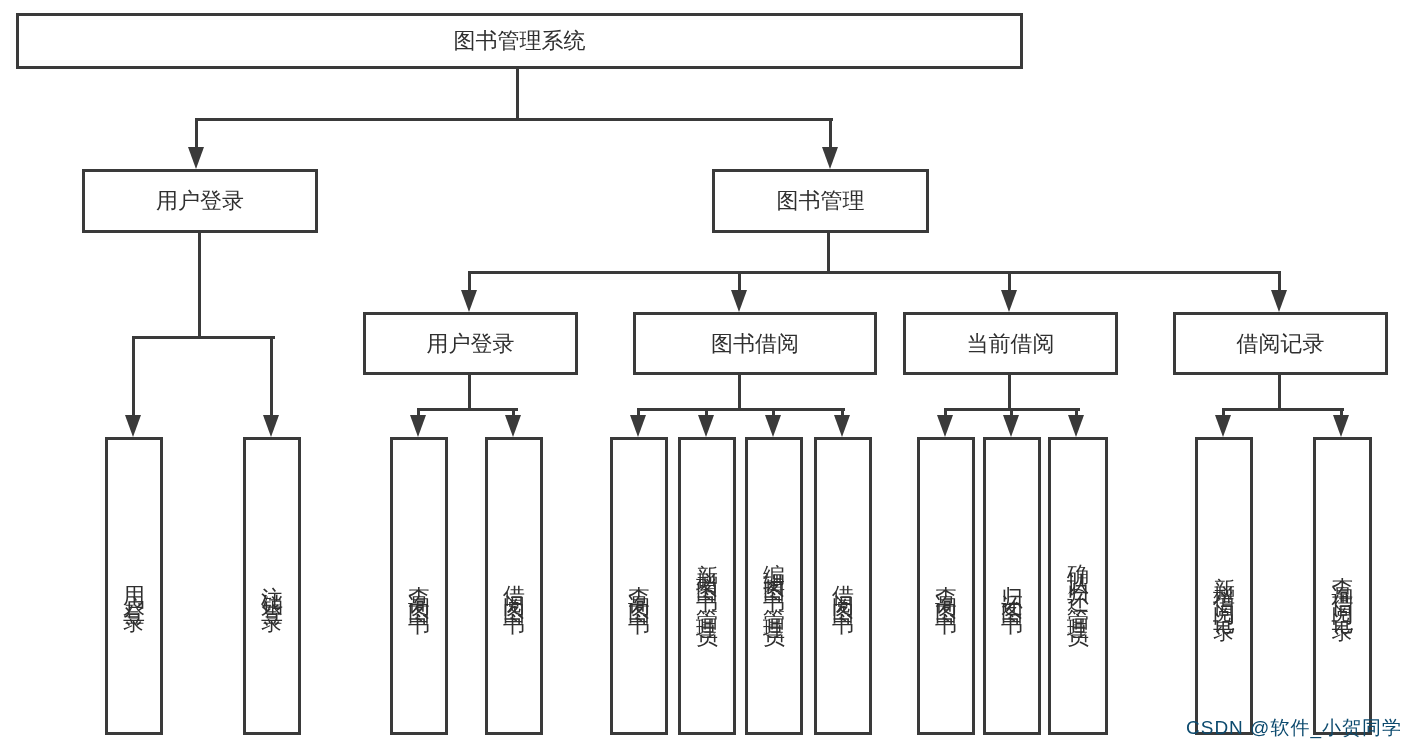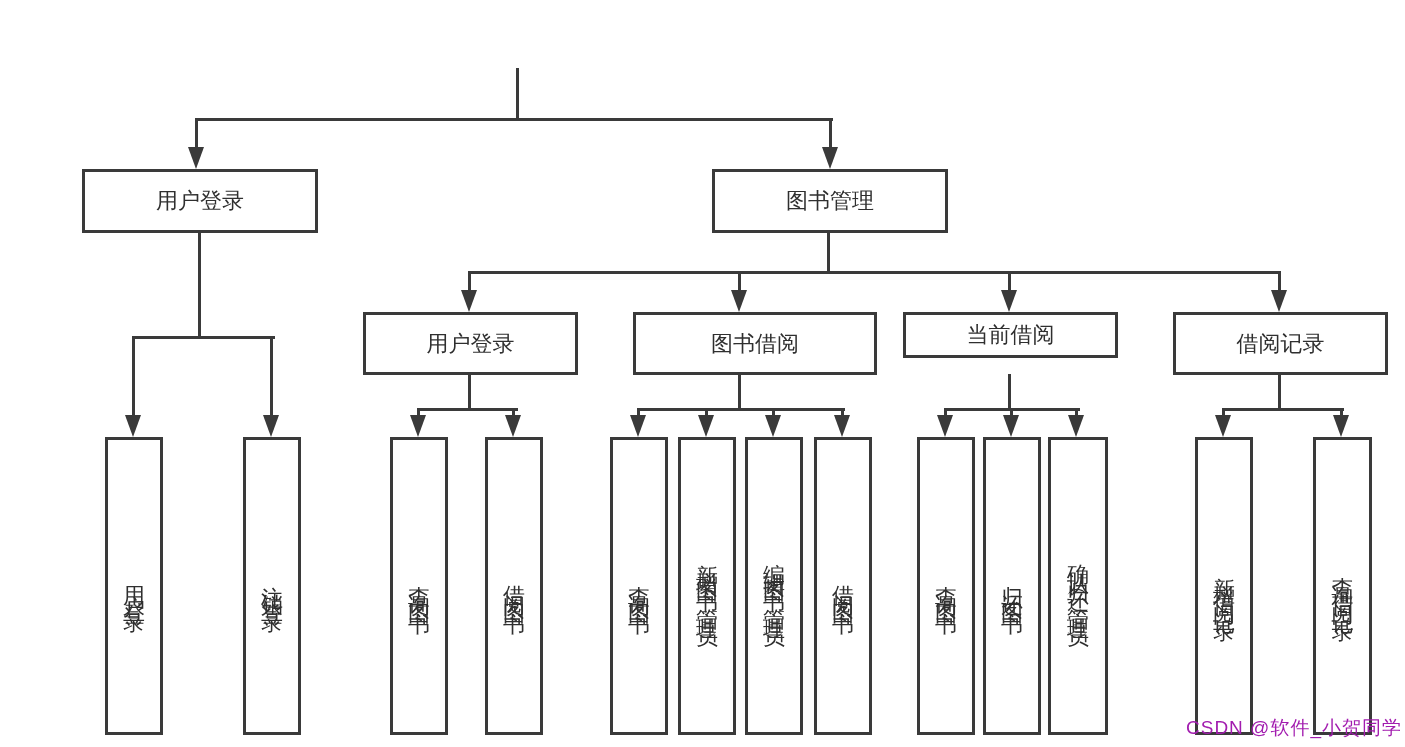--- a/index.html
+++ b/index.html
@@ -50,21 +50,21 @@
     width:0;height:0;
     border-left:8.5px solid transparent;
     border-right:8.5px solid transparent;
     border-top:22px solid #3a3a3a;
   }
   .watermark{
     position:absolute;
     left:1186px;top:715px;
     font-size:19px;
     letter-spacing:1px;
-    color:#a21caf;
+    color:#0c4a6e;
     z-index:3;
     white-space:nowrap;
   }
 </style>
 </head>
 <body>
 
 <div id="stage">
 
   <div class="vline" style="left:516px;top:68px;height:53px;"></div>
@@ -100,35 +100,38 @@
   <div class="hline" style="left:944px;top:408px;width:136px;"></div>
   <div class="arrow" style="left:944px;top:408px;height:7px;"></div>
   <div class="arrow" style="left:1010px;top:408px;height:7px;"></div>
   <div class="arrow" style="left:1075px;top:408px;height:7px;"></div>
 
   <div class="vline" style="left:1278px;top:374px;height:37px;"></div>
   <div class="hline" style="left:1222px;top:408px;width:122px;"></div>
   <div class="arrow" style="left:1222px;top:408px;height:7px;"></div>
   <div class="arrow" style="left:1340px;top:408px;height:7px;"></div>
 
+  <div class="box" style="left:16px;top:13px;width:1007px;height:56px;">
+    <span>图书管理系统</span>
+  </div>
 
   <div class="box" style="left:82px;top:169px;width:236px;height:64px;">
     <span>用户登录</span>
   </div>
-  <div class="box" style="left:712px;top:169px;width:236px;height:64px;">
+  <div class="box" style="left:712px;top:169px;width:217px;height:64px;">
     <span>图书管理</span>
   </div>
 
   <div class="box" style="left:363px;top:312px;width:215px;height:63px;">
     <span>用户登录</span>
   </div>
   <div class="box" style="left:633px;top:312px;width:244px;height:63px;">
     <span>图书借阅</span>
   </div>
-  <div class="box" style="left:903px;top:312px;width:215px;height:46px;">
+  <div class="box" style="left:903px;top:312px;width:215px;height:63px;">
     <span>当前借阅</span>
   </div>
   <div class="box" style="left:1173px;top:312px;width:215px;height:63px;">
     <span>借阅记录</span>
   </div>
 
   <div class="box vbox" style="left:105px;top:437px;width:58px;height:298px;">
     <span>用户登录</span>
   </div>
   <div class="box vbox" style="left:243px;top:437px;width:58px;height:298px;">

